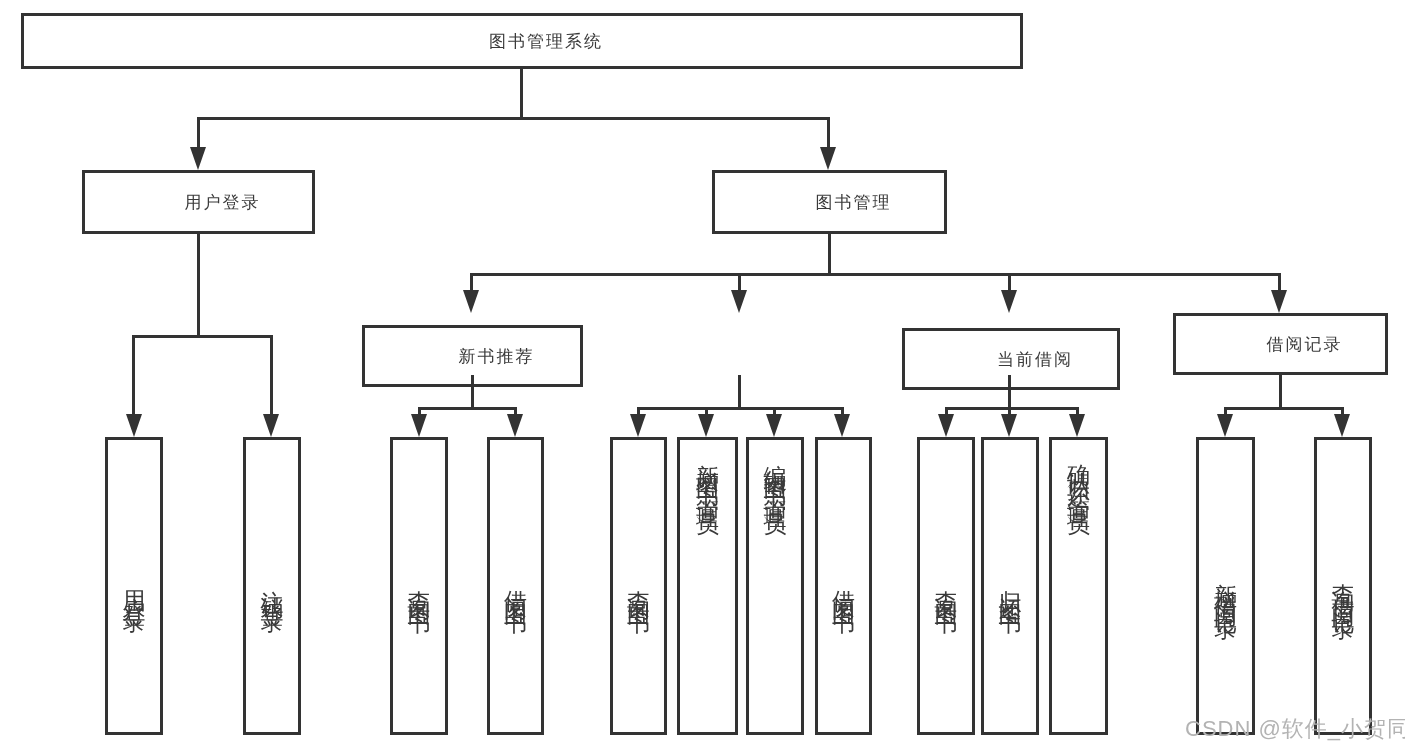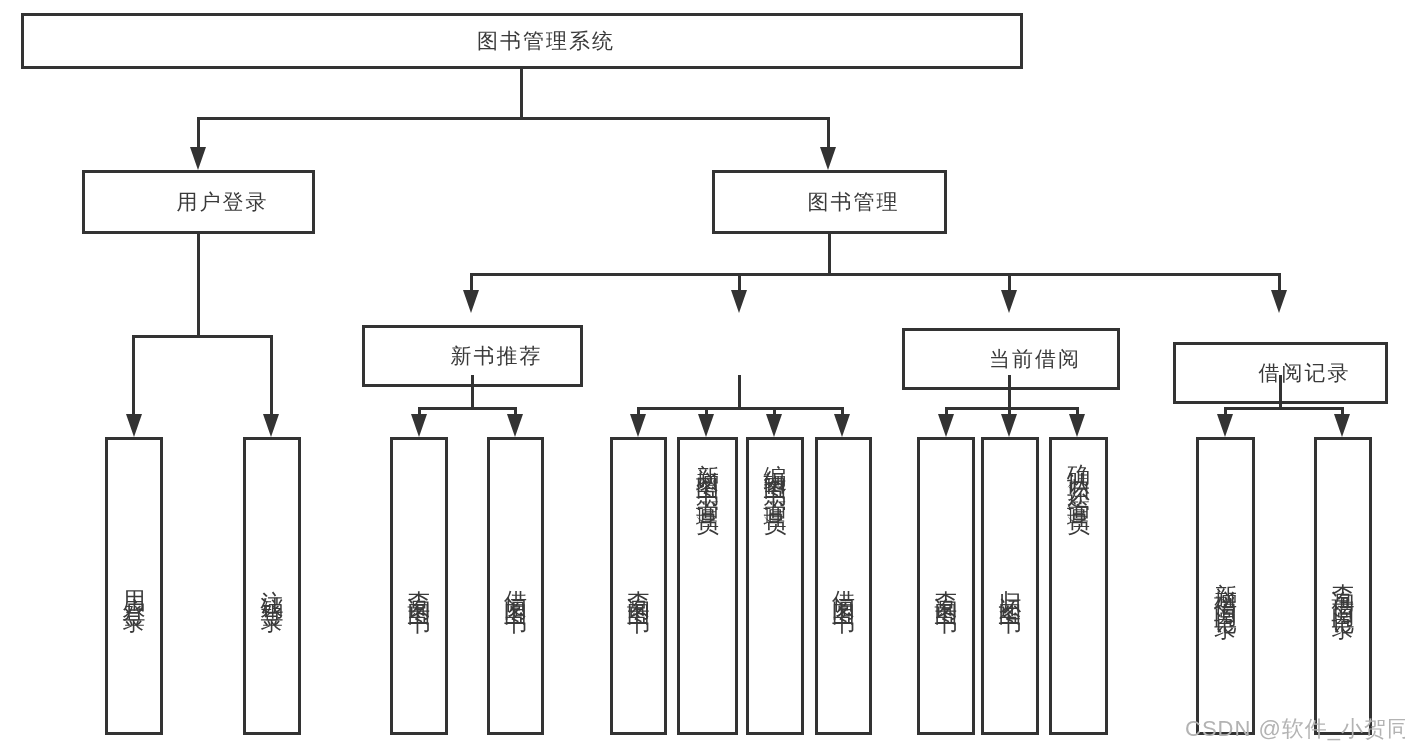--- a/index.html
+++ b/index.html
@@ -15,21 +15,21 @@
   .box {
     position: absolute;
     box-sizing: border-box;
     border: 3px solid #333333;
     background: #ffffff;
     display: flex;
     justify-content: center;
   }
   .hbox {
     align-items: center;
-    font-size: 21px;
+    font-size: 17px;
     letter-spacing: 2px;
     white-space: nowrap;
     padding-left: 48px;
   }
   .vbox { align-items: center; }
   .vbox.top { align-items: flex-start; }
   .vbox .vtext {
     writing-mode: vertical-rl;
     text-orientation: mixed;
     font-size: 23px;
@@ -96,21 +96,21 @@
   <div class="arrow" style="left:731px; top:290px;"></div>
   <div class="arrow" style="left:1001px; top:290px;"></div>
   <div class="arrow" style="left:1271px; top:290px;"></div>
 
   <div class="box hbox" style="left:362px; top:313px; width:221px; height:62px;margin-top:12px;">
     <span>新书推荐</span>
   </div>
   <div class="box hbox" style="left:902px; top:328px; width:218px; height:62px;">
     <span>当前借阅</span>
   </div>
-  <div class="box hbox" style="left:1173px; top:313px; width:215px; height:62px;margin-top:29px;">
+  <div class="box hbox" style="left:1173px; top:313px; width:215px; height:62px;">
     <span>借阅记录</span>
   </div>
 
   <div class="line" style="left:471px; top:375px; width:3px; height:32px;"></div>
   <div class="line" style="left:418px; top:407px; width:99px; height:3px;"></div>
   <div class="line" style="left:418px; top:407px; width:3px; height:9px;"></div>
   <div class="line" style="left:514px; top:407px; width:3px; height:9px;"></div>
   <div class="arrow" style="left:411px; top:414px;"></div>
   <div class="arrow" style="left:507px; top:414px;"></div>
 

